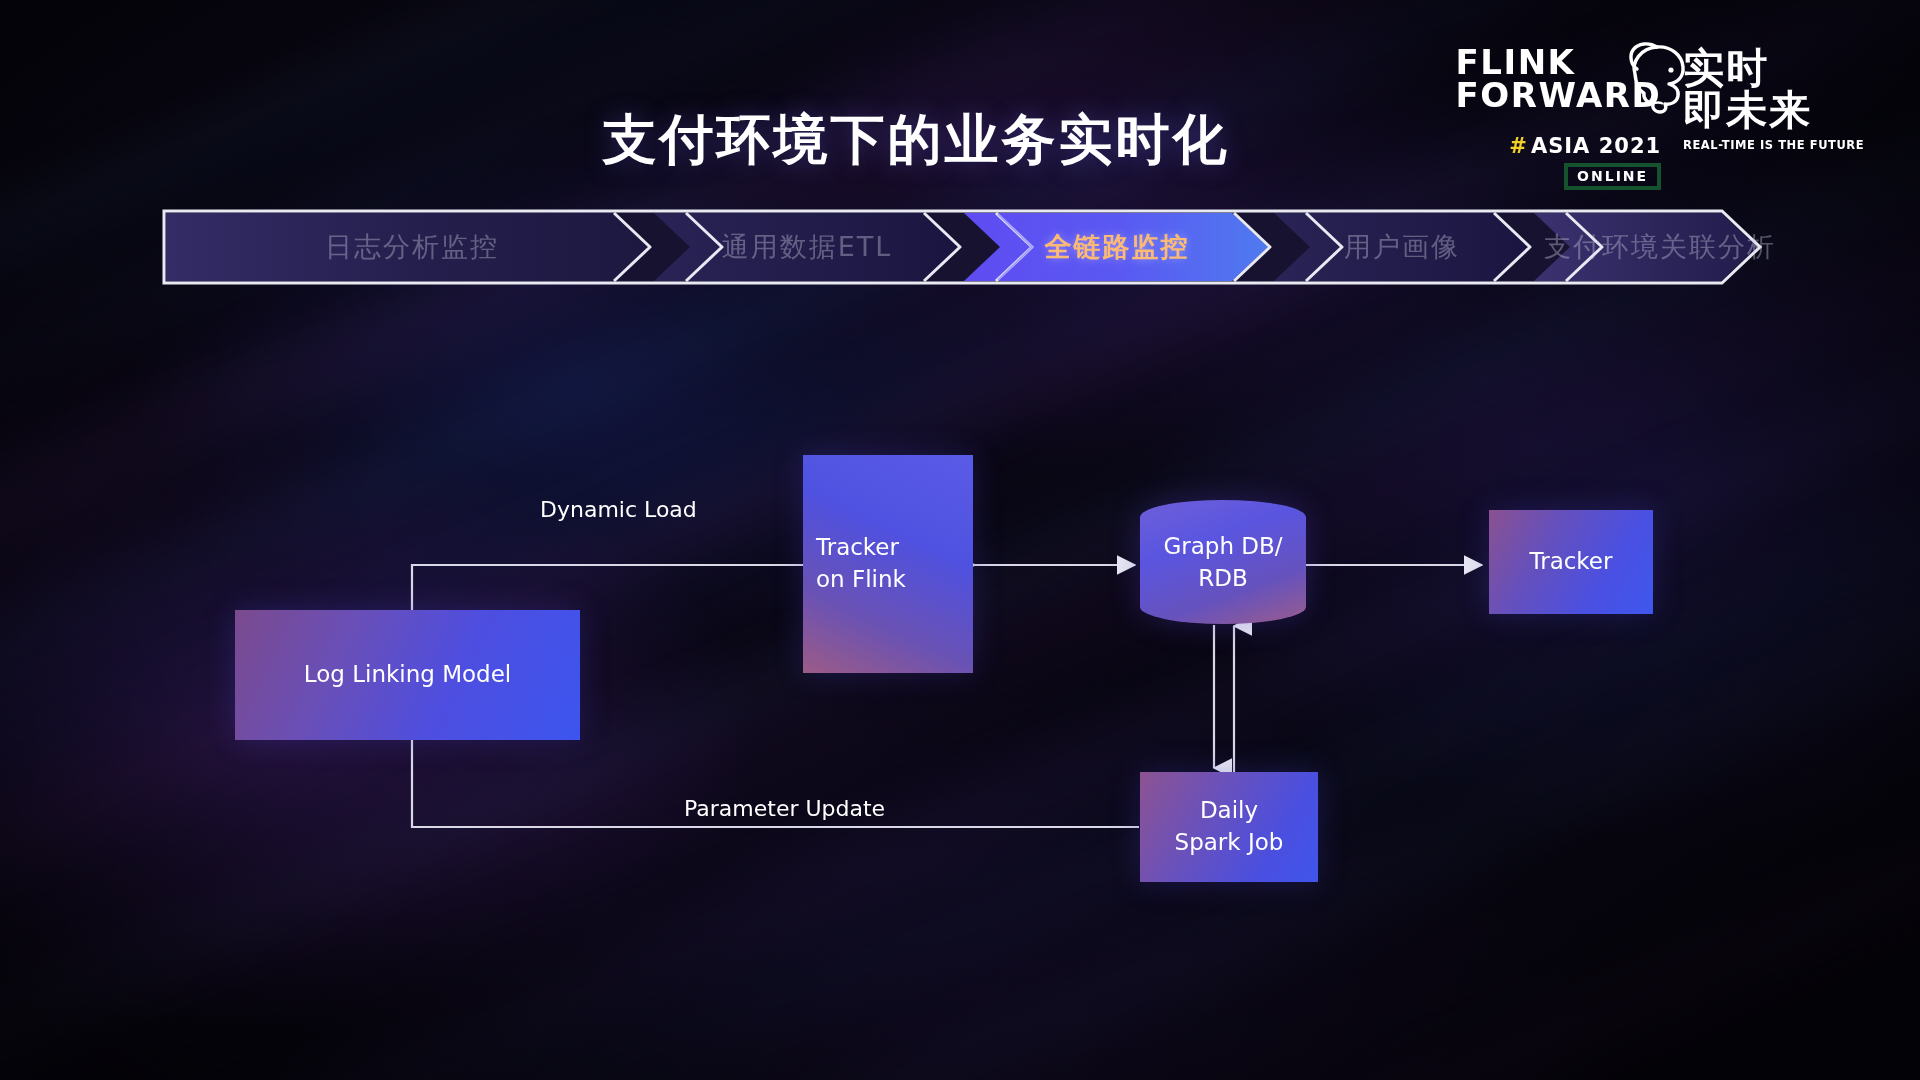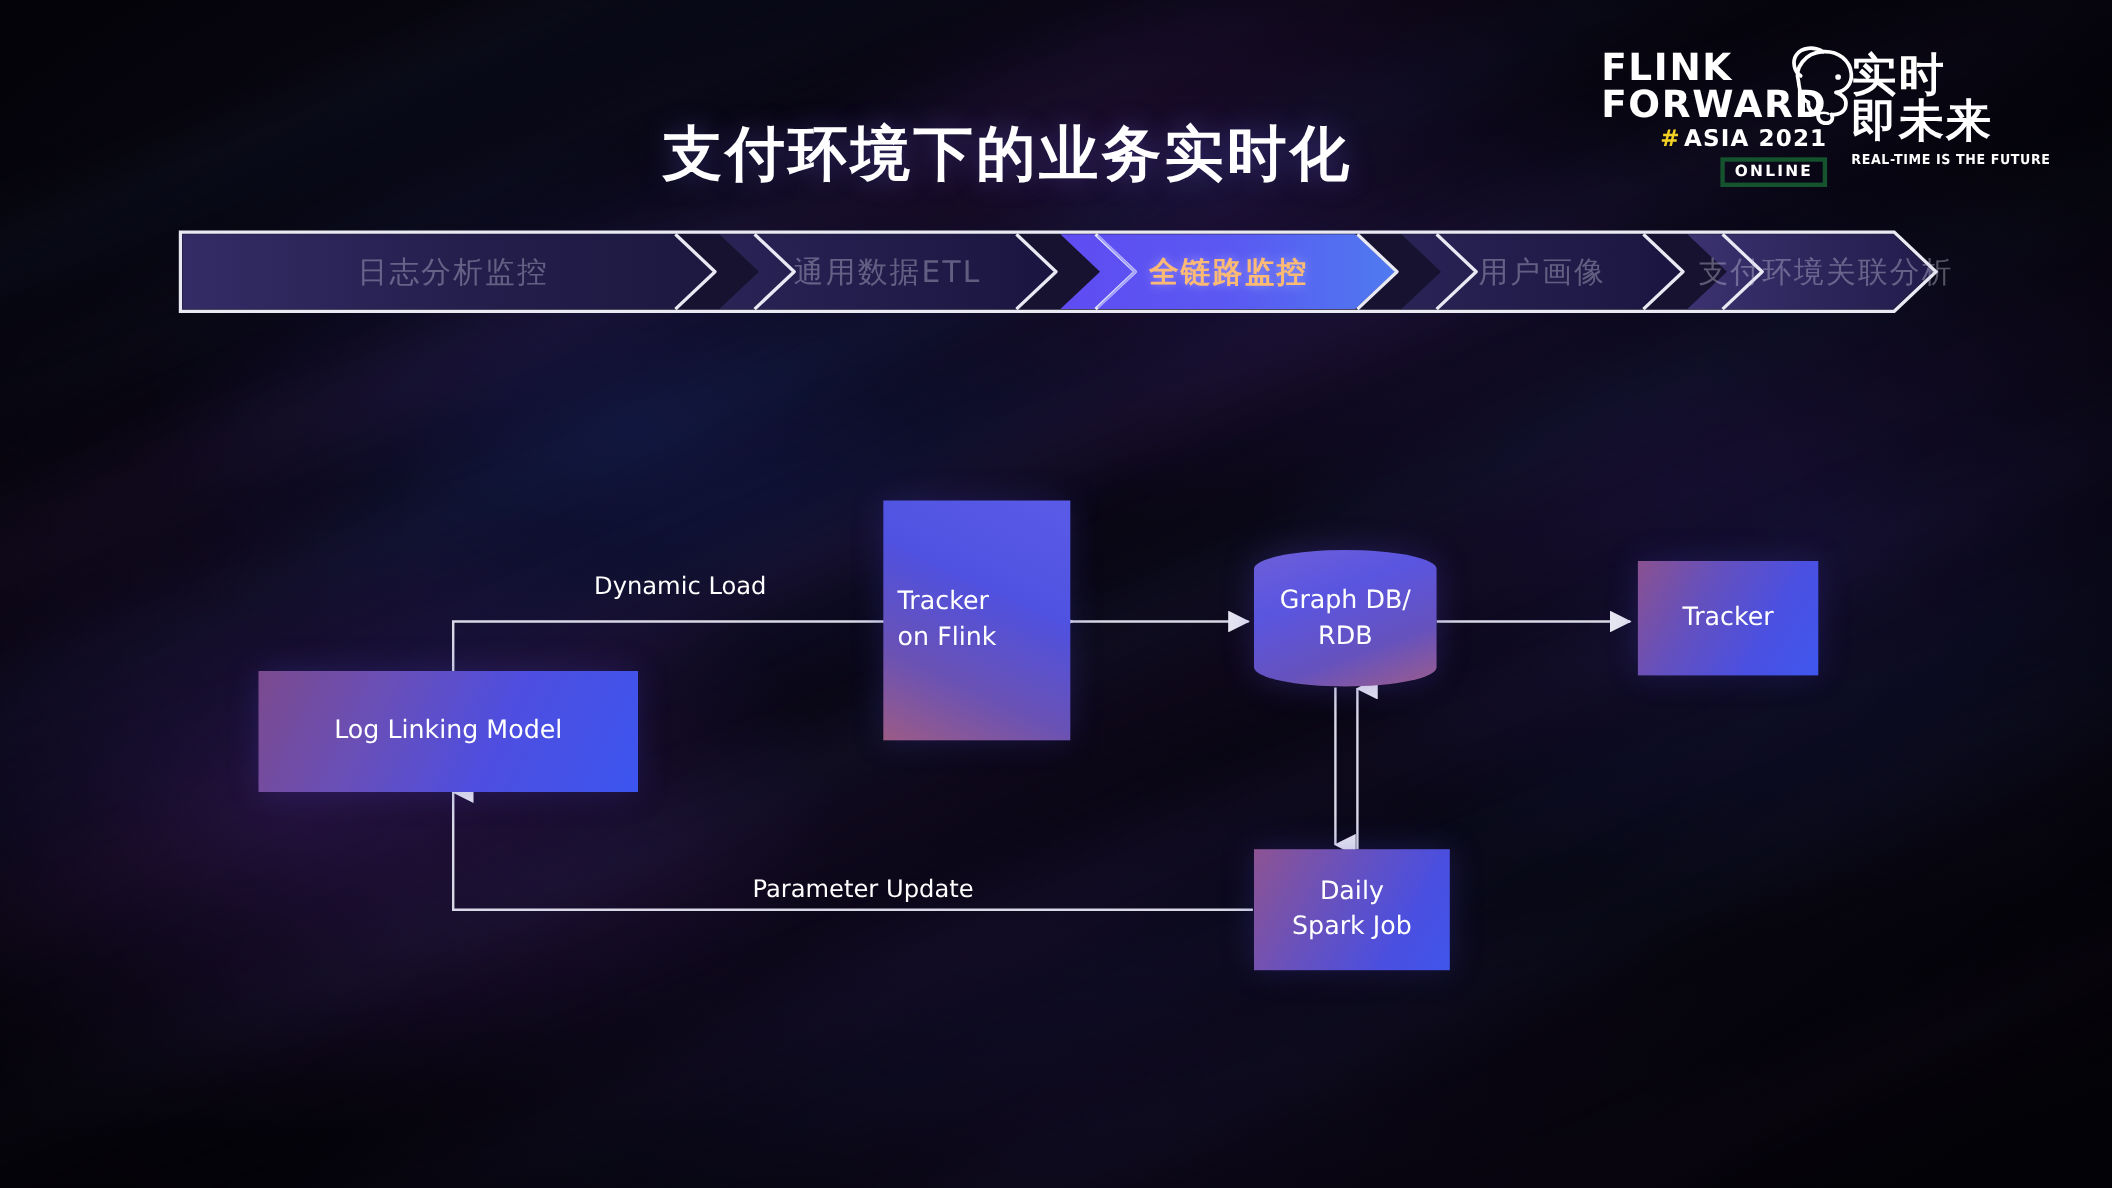--- a/index.html
+++ b/index.html
@@ -114,21 +114,21 @@
     display: flex;
     align-items: baseline;
     gap: 3px;
     margin-top: 3px;
     font-family: "DejaVu Sans", sans-serif;
     font-size: 21px;
     font-weight: bold;
     letter-spacing: 1px;
   }
   .logo-hash { color: #f2d024; }
-  .logo-asia { color: #ffffff; }
+  .logo-asia { color: #ffffff; margin-top: 20px; }
   .logo-online {
     margin-top: 5px;
     border: 4px solid #14532d;
     padding: 1px 9px 2px 9px;
     font-family: "DejaVu Sans", sans-serif;
     font-size: 14px;
     font-weight: bold;
     letter-spacing: 2px;
     color: #ffffff;
   }
@@ -378,21 +378,21 @@
         <path d="M1306,565 L1482,565" marker-end="url(#arrR)"></path>
 
         <path d="M1214,625 L1214,768" marker-end="url(#arrD)"></path>
 
         <path d="M1234,772 L1234,626" marker-end="url(#arrU)"></path>
 
         <path d="M1139,827 L412,827 L412,720" marker-end="url(#arrU)"></path>
       </g>
     </svg>
 
-    <div class="node grad-a center" style="left:235px; top:610px; width:345px; height:110px;">
+    <div class="node grad-a center" style="left:235px; top:610px; width:345px; height:130px;">
       <span>Log Linking Model</span>
     </div>
 
     <div class="node grad-b left-al" style="left:803px; top:455px; width:157px; height:218px;">
       <div>
         <div>Tracker</div>
         <div>on Flink</div>
       </div>
     </div>
 
@@ -408,17 +408,17 @@
       <span>Tracker</span>
     </div>
 
     <div class="node grad-d center" style="left:1140px; top:772px; width:178px; height:110px;">
       <div>
         <div>Daily</div>
         <div>Spark Job</div>
       </div>
     </div>
 
-    <div class="edge-label" style="left:540px; top:521px;">Dynamic Load</div>
+    <div class="edge-label" style="left:540px; top:497px;">Dynamic Load</div>
     <div class="edge-label" style="left:684px; top:796px;">Parameter Update</div>
 
   </div>
 </div>
 
 </body></html>

